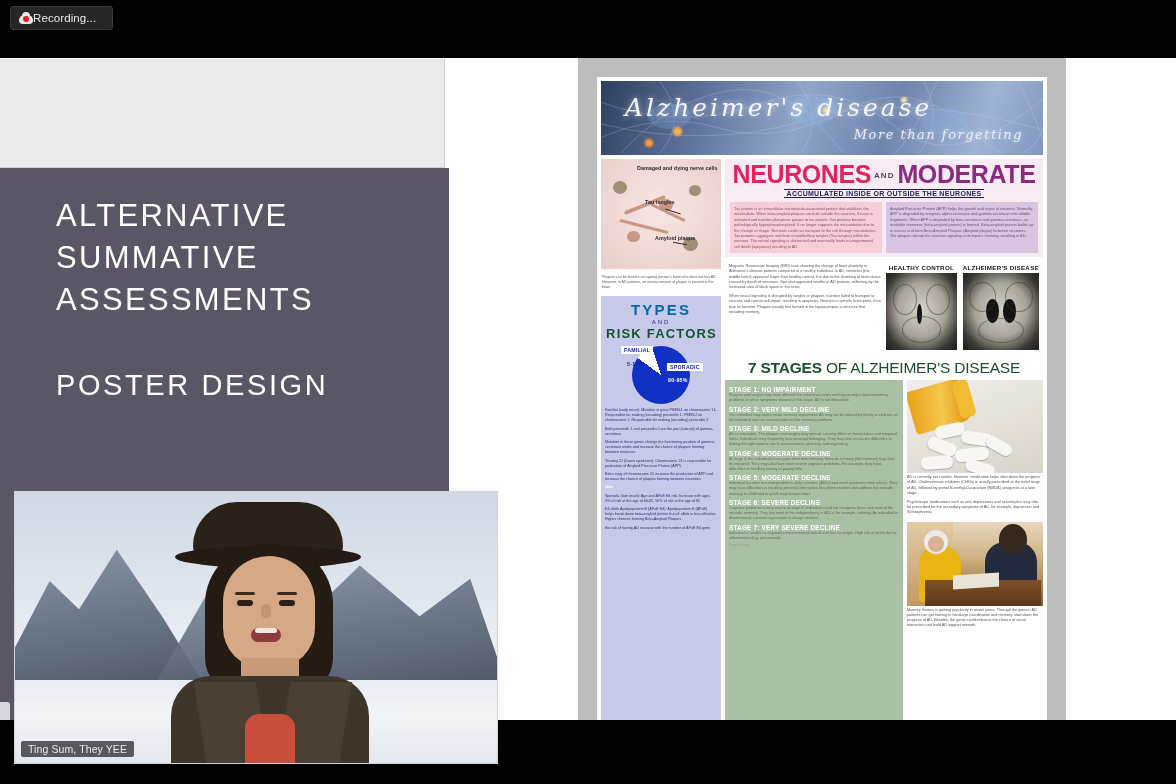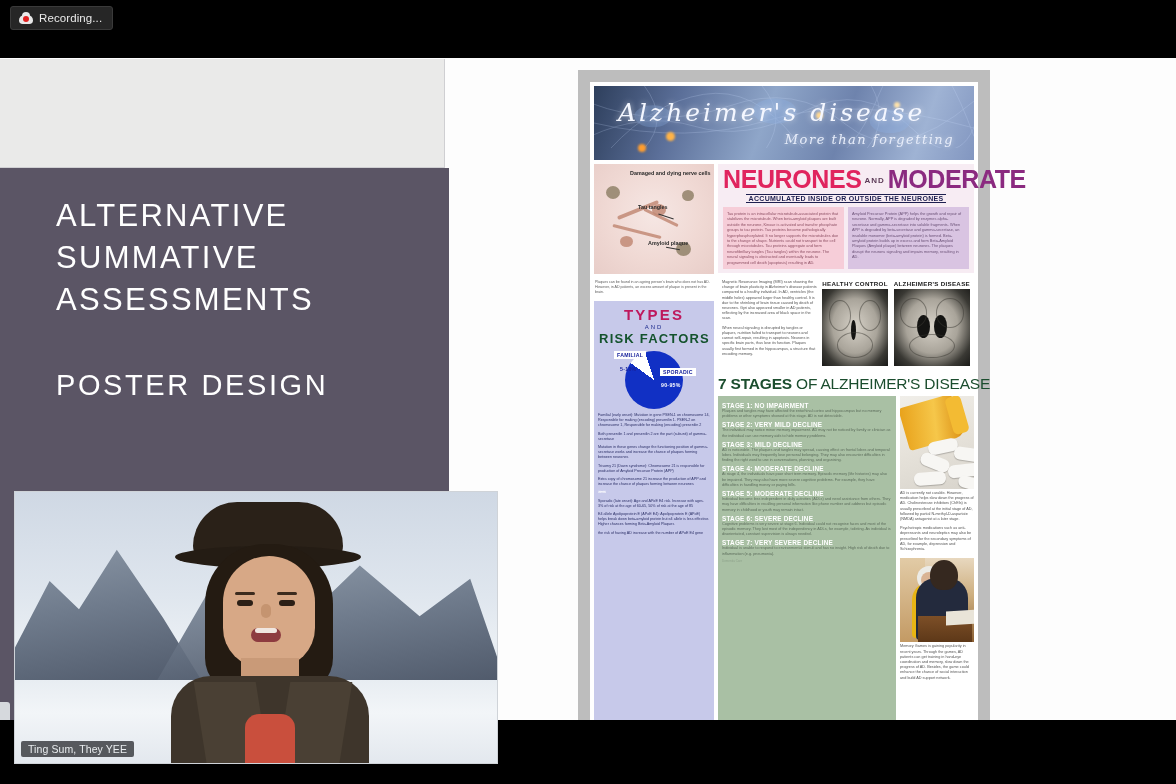--- a/index.html
+++ b/index.html
@@ -10,21 +10,21 @@
     font-family: "Liberation Sans", sans-serif;
     overflow: hidden;
   }
   #app { position: relative; width: 1176px; height: 784px; background: #000; }
 
   
   .rec-pill {
     position: absolute; left: 10px; top: 6px;
     width: 103px; height: 24px;
     background: #262626; border: 1px solid #3a3a3a; border-radius: 3px;
-    display: flex; align-items: center; gap: 6px; padding: 0 8px;
+    display: flex; align-items: center; padding: 0 8px;
   }
   .rec-icon { width: 14px; height: 14px; position: relative; flex: 0 0 auto; }
   .rec-icon .cloud {
     position: absolute; left: 0; bottom: 1px; width: 14px; height: 9px;
     background: #e8e8e8; border-radius: 7px 7px 5px 5px;
   }
   .rec-icon .cloud:before {
     content: ""; position: absolute; left: 3px; top: -3px;
     width: 8px; height: 8px; background: #e8e8e8; border-radius: 50%;
   }
@@ -58,23 +58,23 @@
     color: #ffffff; font-size: 31px; line-height: 42px;
     letter-spacing: 2.3px; font-weight: 400;
   }
   .subtitle-line {
     position: absolute; left: 56px; top: 311px;
     color: #ffffff; font-size: 29px; letter-spacing: 2.6px;
   }
 
   
   .poster {
-    position: absolute; left: 578px; top: 12px;
-    width: 412px; height: 703px;
-    background: #bdbdbd; padding: 12px;
+    position: absolute; left: 578px; top: 0;
+    width: 488px; height: 703px;
+    background: #bdbdbd; padding: 19px;
   }
   .poster-inner { width: 100%; height: 100%; background: #ffffff; padding: 4px; display: flex; flex-direction: column; }
 
   .poster-header {
     height: 74px; position: relative; overflow: hidden;
     background: linear-gradient(110deg, #2e3f5c 0%, #5b6f99 22%, #8fa6c9 45%, #6e83ad 65%, #9fb3d4 85%, #8296c0 100%);
   }
   .neuron-web { position: absolute; inset: 0; opacity: .55; }
   .glow { position: absolute; border-radius: 50%; filter: blur(1px); }
   .poster-title {
@@ -101,21 +101,21 @@
     background: radial-gradient(ellipse at 50% 45%, #f6e7e4 0%, #f0d9d4 55%, #e8cdc8 100%);
   }
   .neuron-shape { position: absolute; background: #c28a76; opacity: .85; }
   .plaque-blob { position: absolute; border-radius: 50%; background: #8c7d63; opacity: .8; filter: blur(.4px); }
   .mg-label { position: absolute; font-size: 5.4px; font-weight: bold; color: #2b2b2b; line-height: 7px; }
   .mg-arrow { position: absolute; background: #333; height: 1px; }
 
   .cap-note { font-size: 3.6px; line-height: 5px; color: #5b5b5b; padding: 2px 1px; }
 
   .types-box { background: #c7c9ea; flex: 1; padding: 5px 4px; display: flex; flex-direction: column; min-height: 0; }
-  .types-h1 { color: #be185d; font-size: 15px; font-weight: bold; letter-spacing: 2.2px; text-align: center; }
+  .types-h1 { color: #0369a1; font-size: 15px; font-weight: bold; letter-spacing: 2.2px; text-align: center; }
   .types-and { color: #1c2a8c; font-size: 6px; letter-spacing: 2px; text-align: center; margin: 1px 0; }
   .types-h2 { color: #14532d; font-size: 13px; font-weight: bold; letter-spacing: 1.2px; text-align: right; }
 
   .pie-wrap { position: relative; height: 62px; margin: 3px 0 2px; }
   .pie {
     position: absolute; left: 50%; transform: translateX(-50%);
     top: 2px; width: 58px; height: 58px; border-radius: 50%;
     background: conic-gradient(from -18deg, #1130c4 0deg 324deg, #ffffff 324deg 360deg);
   }
   .pie-lbl { position: absolute; font-size: 5.2px; font-weight: bold; letter-spacing: .3px; }

